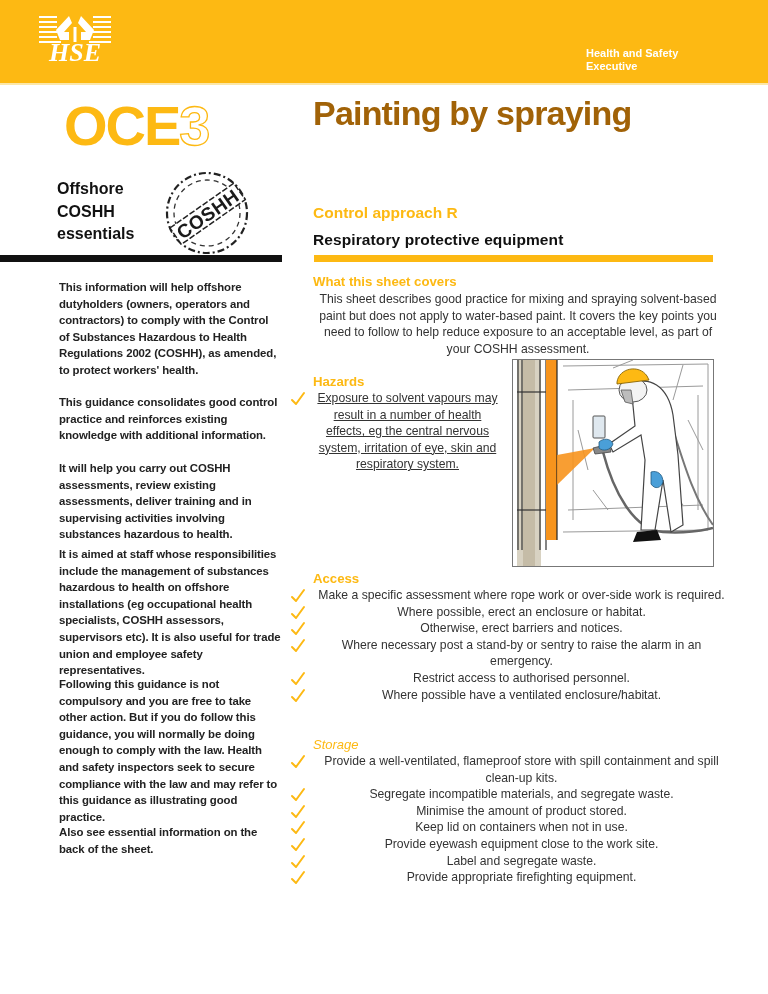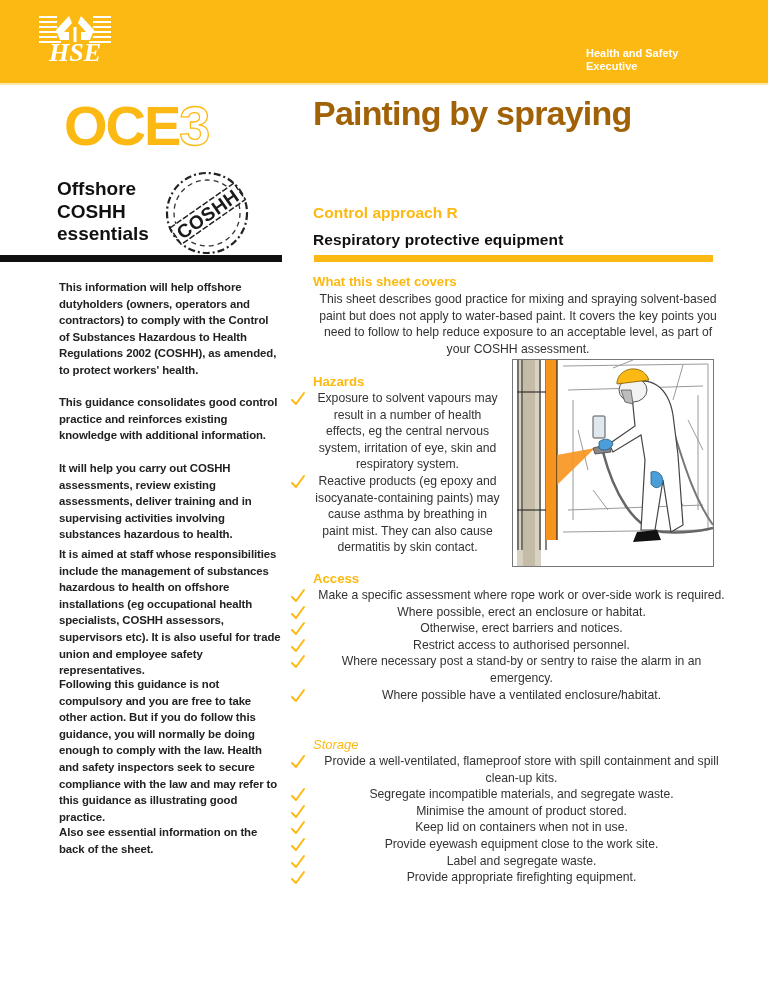--- a/index.html
+++ b/index.html
@@ -13,21 +13,21 @@
   .header-band { left: 0; top: 0; width: 768px; height: 83px; background: #FDB913; }
   .header-line { left: 0; top: 83px; width: 768px; height: 2px; background: #FCE7A8; }
   .logo { left: 36px; top: 14px; width: 78px; height: 58px; }
   .logo-text { left: 36px; top: 40px; width: 78px; font-family: "Liberation Serif", serif; font-weight: bold; font-size: 26px; color: #fff; text-align: center; letter-spacing: 0px; line-height: 26px; font-style: italic; }
   .org-name { left: 586px; top: 47px; font-size: 11px; font-weight: bold; color: #ffffff; line-height: 13px; }
 
   
   .series-code { left: 64px; top: 96px; font-size: 56px; font-weight: 900; letter-spacing: -2px; line-height: 60px; font-family: "Liberation Sans", sans-serif; }
   .series-code .solid { color: #FDB913; font-weight: bold; }
   .series-code .outline { color: #fff; -webkit-text-stroke: 1.3px #FDB913; font-weight: bold; }
-  .series-name { left: 57px; top: 178px; font-size: 19px; font-weight: 900; line-height: 22.5px; color: #111; font-weight: bold; }
+  .series-name { left: 57px; top: 178px; font-size: 16px; font-weight: 900; line-height: 22.5px; color: #111; font-weight: bold; }
   .stamp { left: 162px; top: 168px; width: 90px; height: 90px; }
   .left-rule { left: 0; top: 255px; width: 282px; height: 7px; background: #111; }
 
   .intro { left: 55px; width: 230px; font-size: 11.4px; font-weight: bold; line-height: 16.6px; color: #222; letter-spacing: -0.1px; }
   .intro p { margin: 4px; }
 
   
   .title { left: 313px; top: 92px; font-size: 34px; font-weight: bold; letter-spacing: -0.8px; color: #a16207; line-height: 42px; }
   .approach { left: 313px; top: 203px; font-size: 15.5px; font-weight: bold; color: #FDB913; line-height: 20px; }
   .approach-sub { left: 313px; top: 230px; font-size: 15.5px; font-weight: bold; color: #111; line-height: 20px; letter-spacing: 0.1px; }
@@ -37,21 +37,21 @@
   .h-italic { font-size: 13px; font-style: italic; color: #FDB913; line-height: 16px; }
   .body-text { font-size: 12.2px; line-height: 16.6px; color: #333; text-align: center; }
 
   .covers-h { left: 313px; top: 274px; }
   .covers-p { left: 313px; top: 291px; width: 410px; margin: 0; }
 
   .hazards-h { left: 313px; top: 374px; }
   .list { margin: 0; padding: 0; list-style: none; }
   .list li { position: relative; padding-left: 23px; }
   .check { position: absolute; left: 0; top: 1px; width: 16px; height: 16px; }
-  .hazards-list { left: 290px; top: 390px; width: 212px; }
+  .hazards-list { left: 290px; top: 390px; width: 212px; text-decoration: underline; }
   .access-h { left: 313px; top: 571px; }
   .access-list { left: 290px; top: 587px; width: 440px; }
   .storage-h { left: 313px; top: 737px; }
   .storage-list { left: 290px; top: 753px; width: 440px; }
 
   .illustration { left: 512px; top: 359px; width: 202px; height: 208px; border: 1px solid #777; box-sizing: border-box; background: #fff; overflow: hidden; }
 </style>
 </head>
 <body>
 
@@ -130,23 +130,20 @@
 <div class="abs accent-rule"></div>
 
 <div class="abs h-yellow covers-h">What this sheet covers</div>
 <p class="abs body-text covers-p">This sheet describes good practice for mixing and spraying solvent-based paint but does not apply to water-based paint. It covers the key points you need to follow to help reduce exposure to an acceptable level, as part of your COSHH assessment.</p>
 
 <div class="abs h-yellow hazards-h">Hazards</div>
 <ul class="abs list body-text hazards-list">
   <li><svg class="check" viewBox="0 0 16 16">
         <path d="M2 9 L6 13 L14 2" fill="none" stroke="#FDB913" stroke-width="2" stroke-linecap="round" stroke-linejoin="round"></path>
       </svg><span>Exposure to solvent vapours may result in a number of health effects, eg the central nervous system, irritation of eye, skin and respiratory system.</span></li>
-  <li><svg class="check" viewBox="0 0 16 16">
-        <path d="M2 9 L6 13 L14 2" fill="none" stroke="#FDB913" stroke-width="2" stroke-linecap="round" stroke-linejoin="round"></path>
-      </svg><span>Reactive products (eg epoxy and isocyanate-containing paints) may cause asthma by breathing in paint mist. They can also cause dermatitis by skin contact.</span></li>
 </ul>
 
 <div class="abs illustration">
   <svg width="200" height="206" viewBox="0 0 200 206">
 
     <g fill="none" stroke="#9a9a9a" stroke-width="1">
       <path d="M50 6 L195 4 L195 170 L50 172"></path>
       <path d="M55 30 L190 26"></path>
         <path d="M55 150 L190 145"></path>
       <path d="M60 40 L60 160"></path>
@@ -201,24 +198,24 @@
         <path d="M2 9 L6 13 L14 2" fill="none" stroke="#FDB913" stroke-width="2" stroke-linecap="round" stroke-linejoin="round"></path>
       </svg><span>Make a specific assessment where rope work or over-side work is required.</span></li>
   <li><svg class="check" viewBox="0 0 16 16">
         <path d="M2 9 L6 13 L14 2" fill="none" stroke="#FDB913" stroke-width="2" stroke-linecap="round" stroke-linejoin="round"></path>
       </svg><span>Where possible, erect an enclosure or habitat.</span></li>
   <li><svg class="check" viewBox="0 0 16 16">
         <path d="M2 9 L6 13 L14 2" fill="none" stroke="#FDB913" stroke-width="2" stroke-linecap="round" stroke-linejoin="round"></path>
       </svg><span>Otherwise, erect barriers and notices.</span></li>
   <li><svg class="check" viewBox="0 0 16 16">
         <path d="M2 9 L6 13 L14 2" fill="none" stroke="#FDB913" stroke-width="2" stroke-linecap="round" stroke-linejoin="round"></path>
+      </svg><span>Where necessary post a stand-by or sentry to raise the alarm in an emergency.</span></li>
+  <li><svg class="check" viewBox="0 0 16 16">
+        <path d="M2 9 L6 13 L14 2" fill="none" stroke="#FDB913" stroke-width="2" stroke-linecap="round" stroke-linejoin="round"></path>
       </svg><span>Restrict access to authorised personnel.</span></li>
-  <li><svg class="check" viewBox="0 0 16 16">
-        <path d="M2 9 L6 13 L14 2" fill="none" stroke="#FDB913" stroke-width="2" stroke-linecap="round" stroke-linejoin="round"></path>
-      </svg><span>Where necessary post a stand-by or sentry to raise the alarm in an emergency.</span></li>
   <li><svg class="check" viewBox="0 0 16 16">
         <path d="M2 9 L6 13 L14 2" fill="none" stroke="#FDB913" stroke-width="2" stroke-linecap="round" stroke-linejoin="round"></path>
       </svg><span>Where possible have a ventilated enclosure/habitat.</span></li>
 </ul>
 
 <div class="abs h-italic storage-h">Storage</div>
 <ul class="abs list body-text storage-list">
   <li><svg class="check" viewBox="0 0 16 16">
         <path d="M2 9 L6 13 L14 2" fill="none" stroke="#FDB913" stroke-width="2" stroke-linecap="round" stroke-linejoin="round"></path>
       </svg><span>Provide a well-ventilated, flameproof store with spill containment and spill clean-up kits.</span></li>

